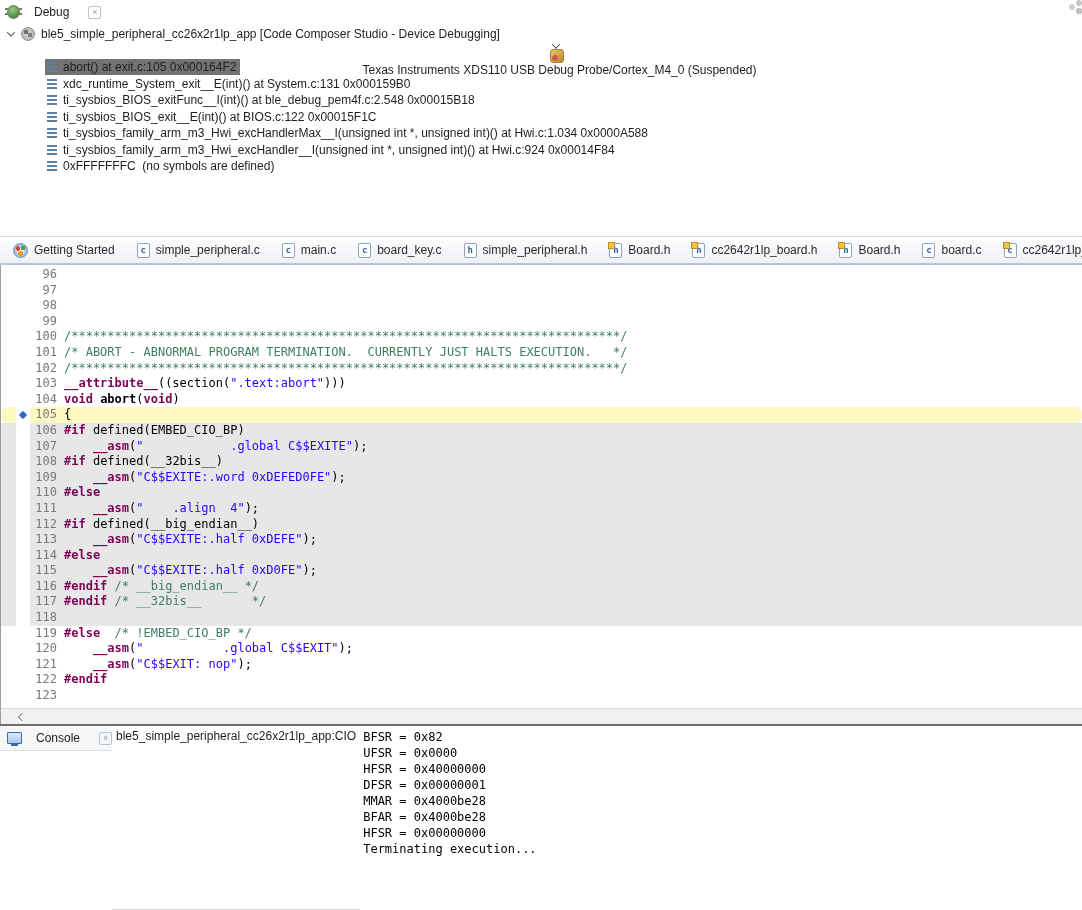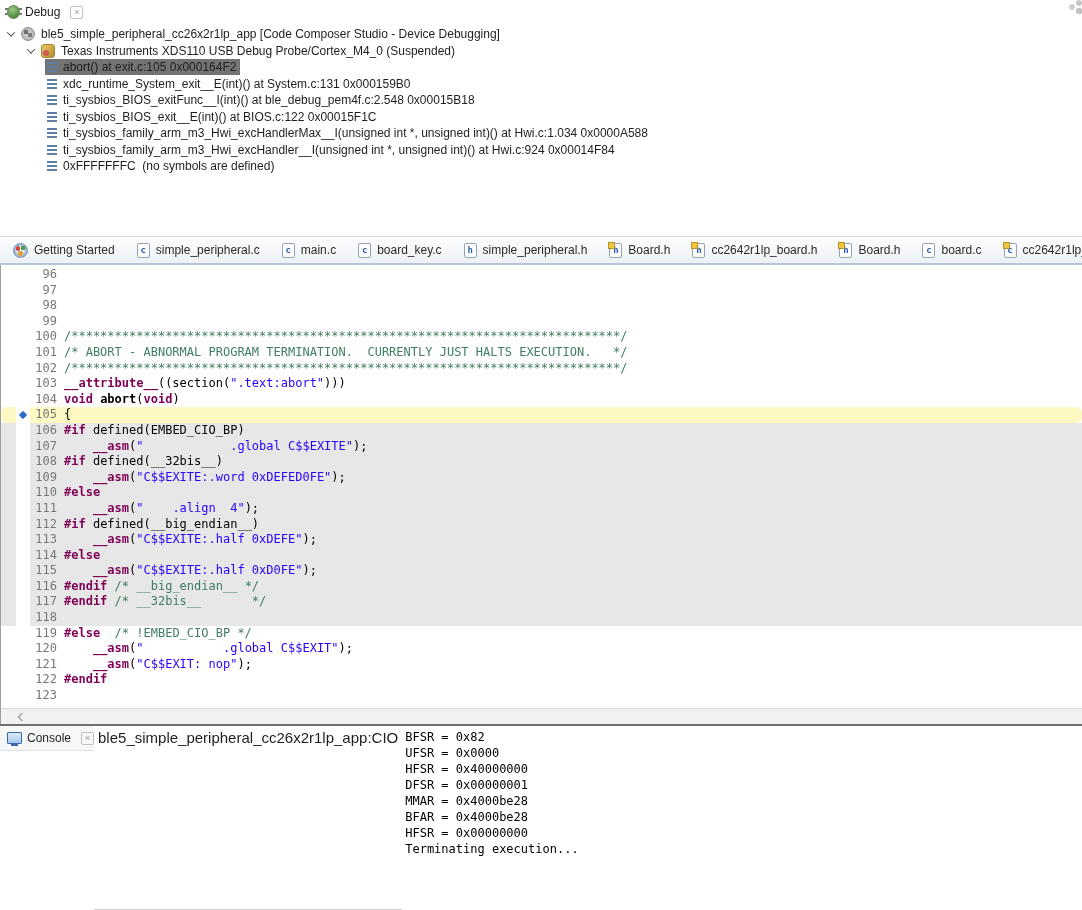--- a/index.html
+++ b/index.html
@@ -1,21 +1,21 @@
 <!DOCTYPE html>
 <html><head>
 <meta charset="utf-8">
 <style>
   html,body{margin:0;padding:0;background:#fff;}
   #app{position:relative;width:1082px;height:910px;overflow:hidden;background:#fff;
        font-family:"Liberation Sans",sans-serif;color:#1e1e1e;display:flex;flex-direction:column;}
 
   
   .viewbar{height:24px;display:flex;align-items:center;padding-left:7px;flex:none;position:relative;}
-  .viewtab{display:flex;align-items:center;gap:5px;font-size:12px;color:#222;}
+  .viewtab{display:flex;align-items:center;gap:14px;font-size:12px;color:#222;}
   .closebox{width:11px;height:11px;border:1px solid #bcc2ca;border-radius:2px;color:#959ca5;
             font-size:9px;line-height:9px;display:flex;align-items:center;justify-content:center;margin-left:5px;}
 
   
   .bugicon{width:11px;height:12px;border-radius:50%;position:relative;
     background:radial-gradient(circle at 40% 30%,#9fc98a,#4e8f3a 70%);border:1px solid #6c8a63;}
   .bugicon::before{content:"";position:absolute;left:-3px;top:2px;width:17px;height:1.5px;
     background:linear-gradient(90deg,#777 0 3px,transparent 3px 14px,#777 14px);}
   .bugicon::after{content:"";position:absolute;left:-3px;top:7px;width:17px;height:1.5px;
     background:linear-gradient(90deg,#777 0 3px,transparent 3px 14px,#777 14px);}
@@ -29,21 +29,21 @@
   .cornericon{position:absolute;right:-2px;top:0;width:16px;height:16px;
     background:radial-gradient(3px at 11px 3px,#c7c7c7 95%,transparent),
                radial-gradient(3px at 4px 7px,#d0d0d0 95%,transparent),
                radial-gradient(3.5px at 11px 11px,#c2c2c2 95%,transparent);}
 
   
   .debug-panel{height:236px;flex:none;position:relative;}
   .tree{font-size:12px;margin-top:2px;}
   .trow{height:16.5px;display:flex;align-items:center;white-space:pre;}
   .trow.root{padding-left:8px;}
-  .trow.probe{padding-left:28px;}
+  .trow.probe{padding-left:37px;flex-direction:column;}
   .trow.frame{padding-left:45px;}
   .chev{width:5px;height:5px;border-right:1.5px solid #4d4d4d;border-bottom:1.5px solid #4d4d4d;
         transform:rotate(45deg) translate(-1px,-1px);margin-right:7px;flex:none;}
   .appicon{width:12px;height:12px;border-radius:50%;margin-right:6px;flex:none;border:1px solid #8f8f8f;
     background:radial-gradient(2.5px at 4px 4px,#6f6f6f 90%,transparent),
                radial-gradient(2.5px at 8px 7px,#7d7d7d 90%,transparent),
                radial-gradient(circle,#dcdcdc,#a8a8a8);}
   .probeicon{width:12px;height:12px;border-radius:3px;margin-right:6px;flex:none;border:1px solid #a8862d;
     background:radial-gradient(3px at 4px 8px,#cf5a52 95%,transparent),
                linear-gradient(135deg,#ecca66,#b3892f);}
@@ -88,21 +88,21 @@
 
   .hscroll{height:15px;background:#f1f1f1;border-top:1px solid #d9d9d9;display:flex;align-items:center;}
   .scroll-left{width:5px;height:5px;border-left:1.5px solid #8a8a8a;border-bottom:1.5px solid #8a8a8a;
     transform:rotate(45deg);margin-left:18px;}
 
   .sash{height:2px;background:#6f6f6f;flex:none;}
 
   
   .console-panel{flex:1;display:flex;overflow:hidden;}
   .console-tabbar{background:#f6f7f9;border-bottom:1px solid #dde1e7;}
-  .ctitle{font-size:15px;padding:3px 4px 4px 4px;border-bottom:1px solid #cfcfcf;}
+  .ctitle{font-size:12px;padding:3px 4px 4px 4px;border-bottom:1px solid #cfcfcf;}
   .cout{font:12px/16px "DejaVu Sans Mono",monospace;padding:3px 0 0 3px;color:#000;flex:1;}
   .cline{height:16px;white-space:pre;}
 </style>
 </head>
 <body>
 
 <div id="app">
 
   <div class="debug-panel">
     <div class="viewbar">

